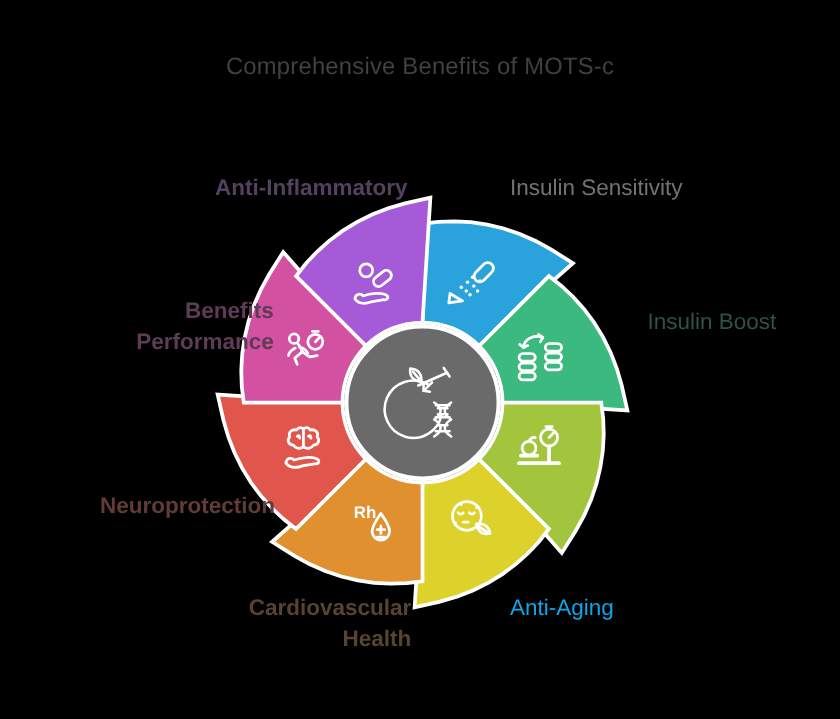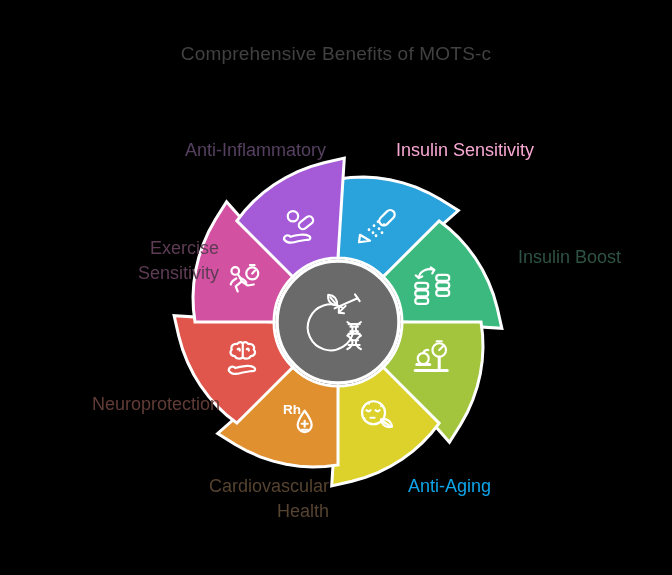--- a/index.html
+++ b/index.html
@@ -19,21 +19,21 @@
     font-weight:500;
     letter-spacing:.2px;
   }
   .seg-label{
     position:absolute;
     font-size:18px;
     font-weight:500;
     line-height:25px;
   }
   .nowrap{white-space:nowrap;}
-  .alignr{text-align:right;}
+  .alignr{text-align:right;font-weight:bold;}
   #wheel-svg{position:absolute;left:0;top:0;}
 </style>
 </head>
 <body>
 
 <div id="stage" style="background: rgb(0, 0, 0);">
 
   <div id="title" style="color: rgb(65, 65, 65);">Comprehensive Benefits of MOTS-c</div>
 
   <svg id="wheel-svg" width="672" height="575">
@@ -148,28 +148,28 @@
           <path d="M 20,-32.5 L 25.5,-24.5"></path>
           <path d="M 9,-19 L 1,-11"></path>
           <path d="M 1,-17 L 1,-11 L 7,-10.2"></path>
           <path d="M 11,0 C 19,5 19,11 11,16 C 19,21 19,27 11,32"></path>
           <path d="M 27,0 C 19,5 19,11 27,16 C 19,21 19,27 27,32"></path>
           <path d="M 12.5,2.5 L 25.5,2.5 M 14.5,5.5 L 23.5,5.5 M 14.5,11 L 23.5,11 M 12.5,13.8 L 25.5,13.8 M 14.5,21.5 L 23.5,21.5 M 12.5,27 L 25.5,27"></path>
         </g>
       </g>
     </svg>
 
-  <div class="seg-label nowrap" style="top: 138px; left: 396px; color: #f9a8d4;">Insulin Sensitivity</div>
+  <div class="seg-label nowrap" style="top: 138px; left: 408px; color: #737373;">Insulin Sensitivity</div>
 
   <div class="seg-label nowrap" style="top: 245px; left: 518px; color: rgb(46, 82, 68);">Insulin Boost</div>
 
 
   <div class="seg-label nowrap" style="top: 474px; left: 408px; color: #0ea5e9;">Anti-Aging</div>
 
   <div class="seg-label alignr" style="top: 474px; right: 386px; width: 165px; color: rgb(86, 67, 48);">Cardiovascular Health</div>
 
   <div class="seg-label nowrap alignr" style="top: 364px; right: 495px; color: rgb(97, 60, 55); margin-top: 28px;">Neuroprotection</div>
 
-  <div class="seg-label alignr" style="top: 236px; right: 496px; width: 120px; color: rgb(94, 60, 85);">Exercise Sensitivity</div>
+  <div class="seg-label alignr" style="top: 236px; right: 496px; width: 120px; color: rgb(94, 60, 85);">Benefits Performance</div>
 
   <div class="seg-label nowrap alignr" style="top: 138px; right: 389px; color: rgb(85, 64, 96);">Anti-Inflammatory</div>
 
 </div>
 
 </body></html>

